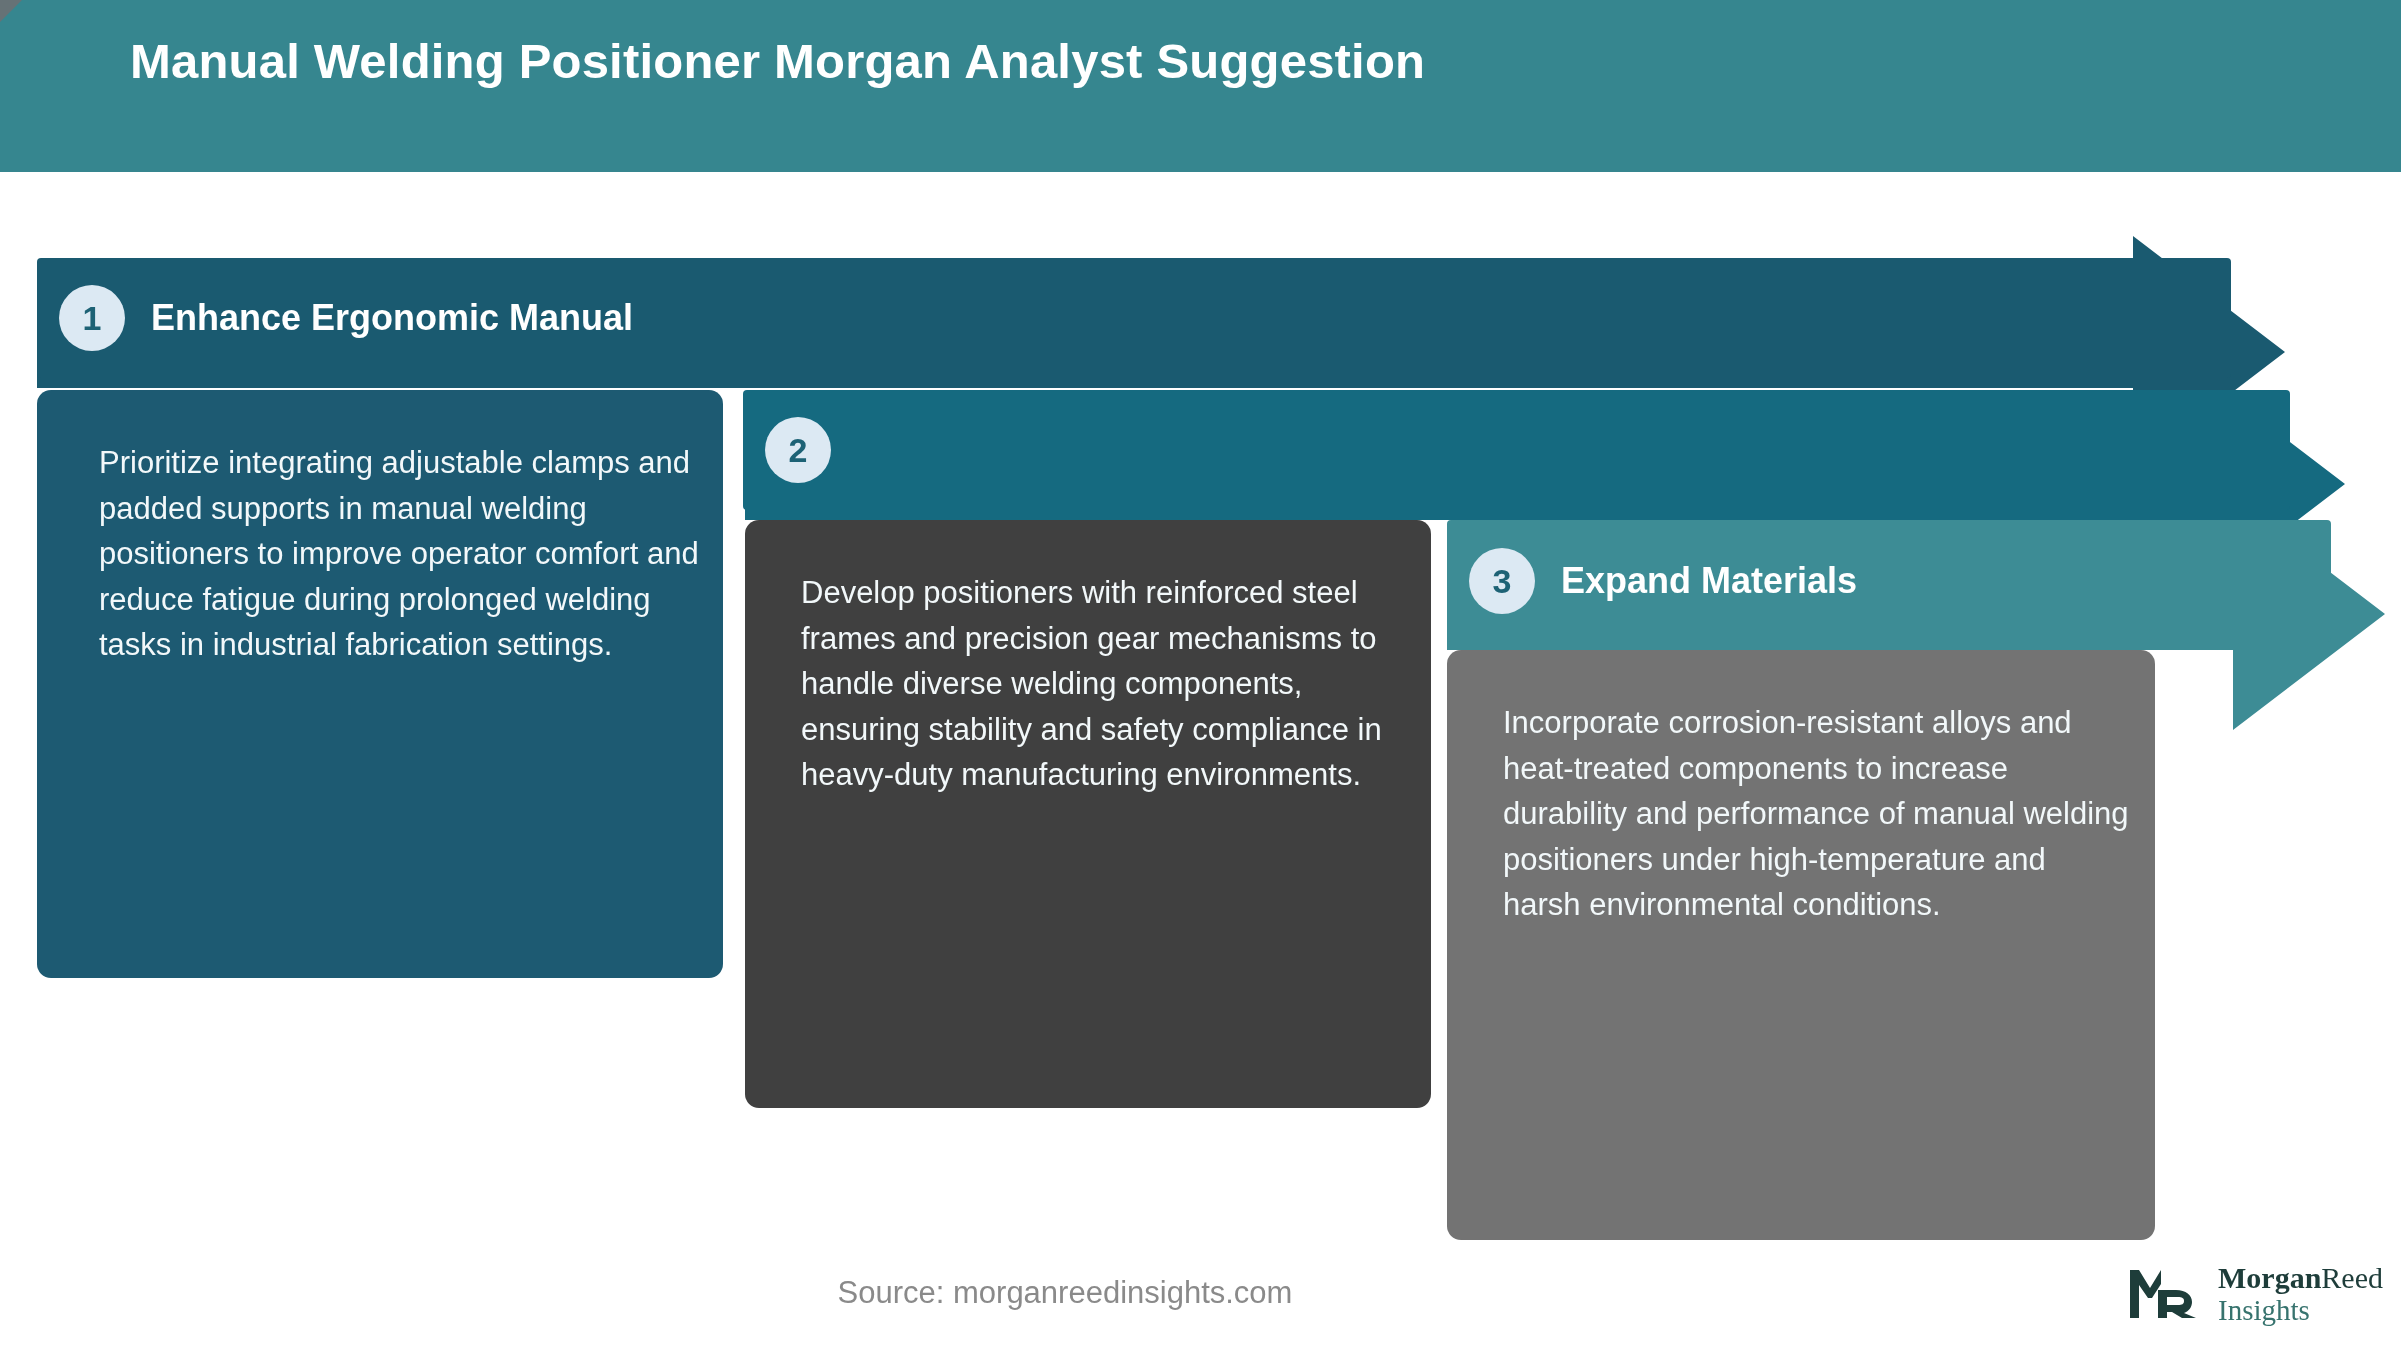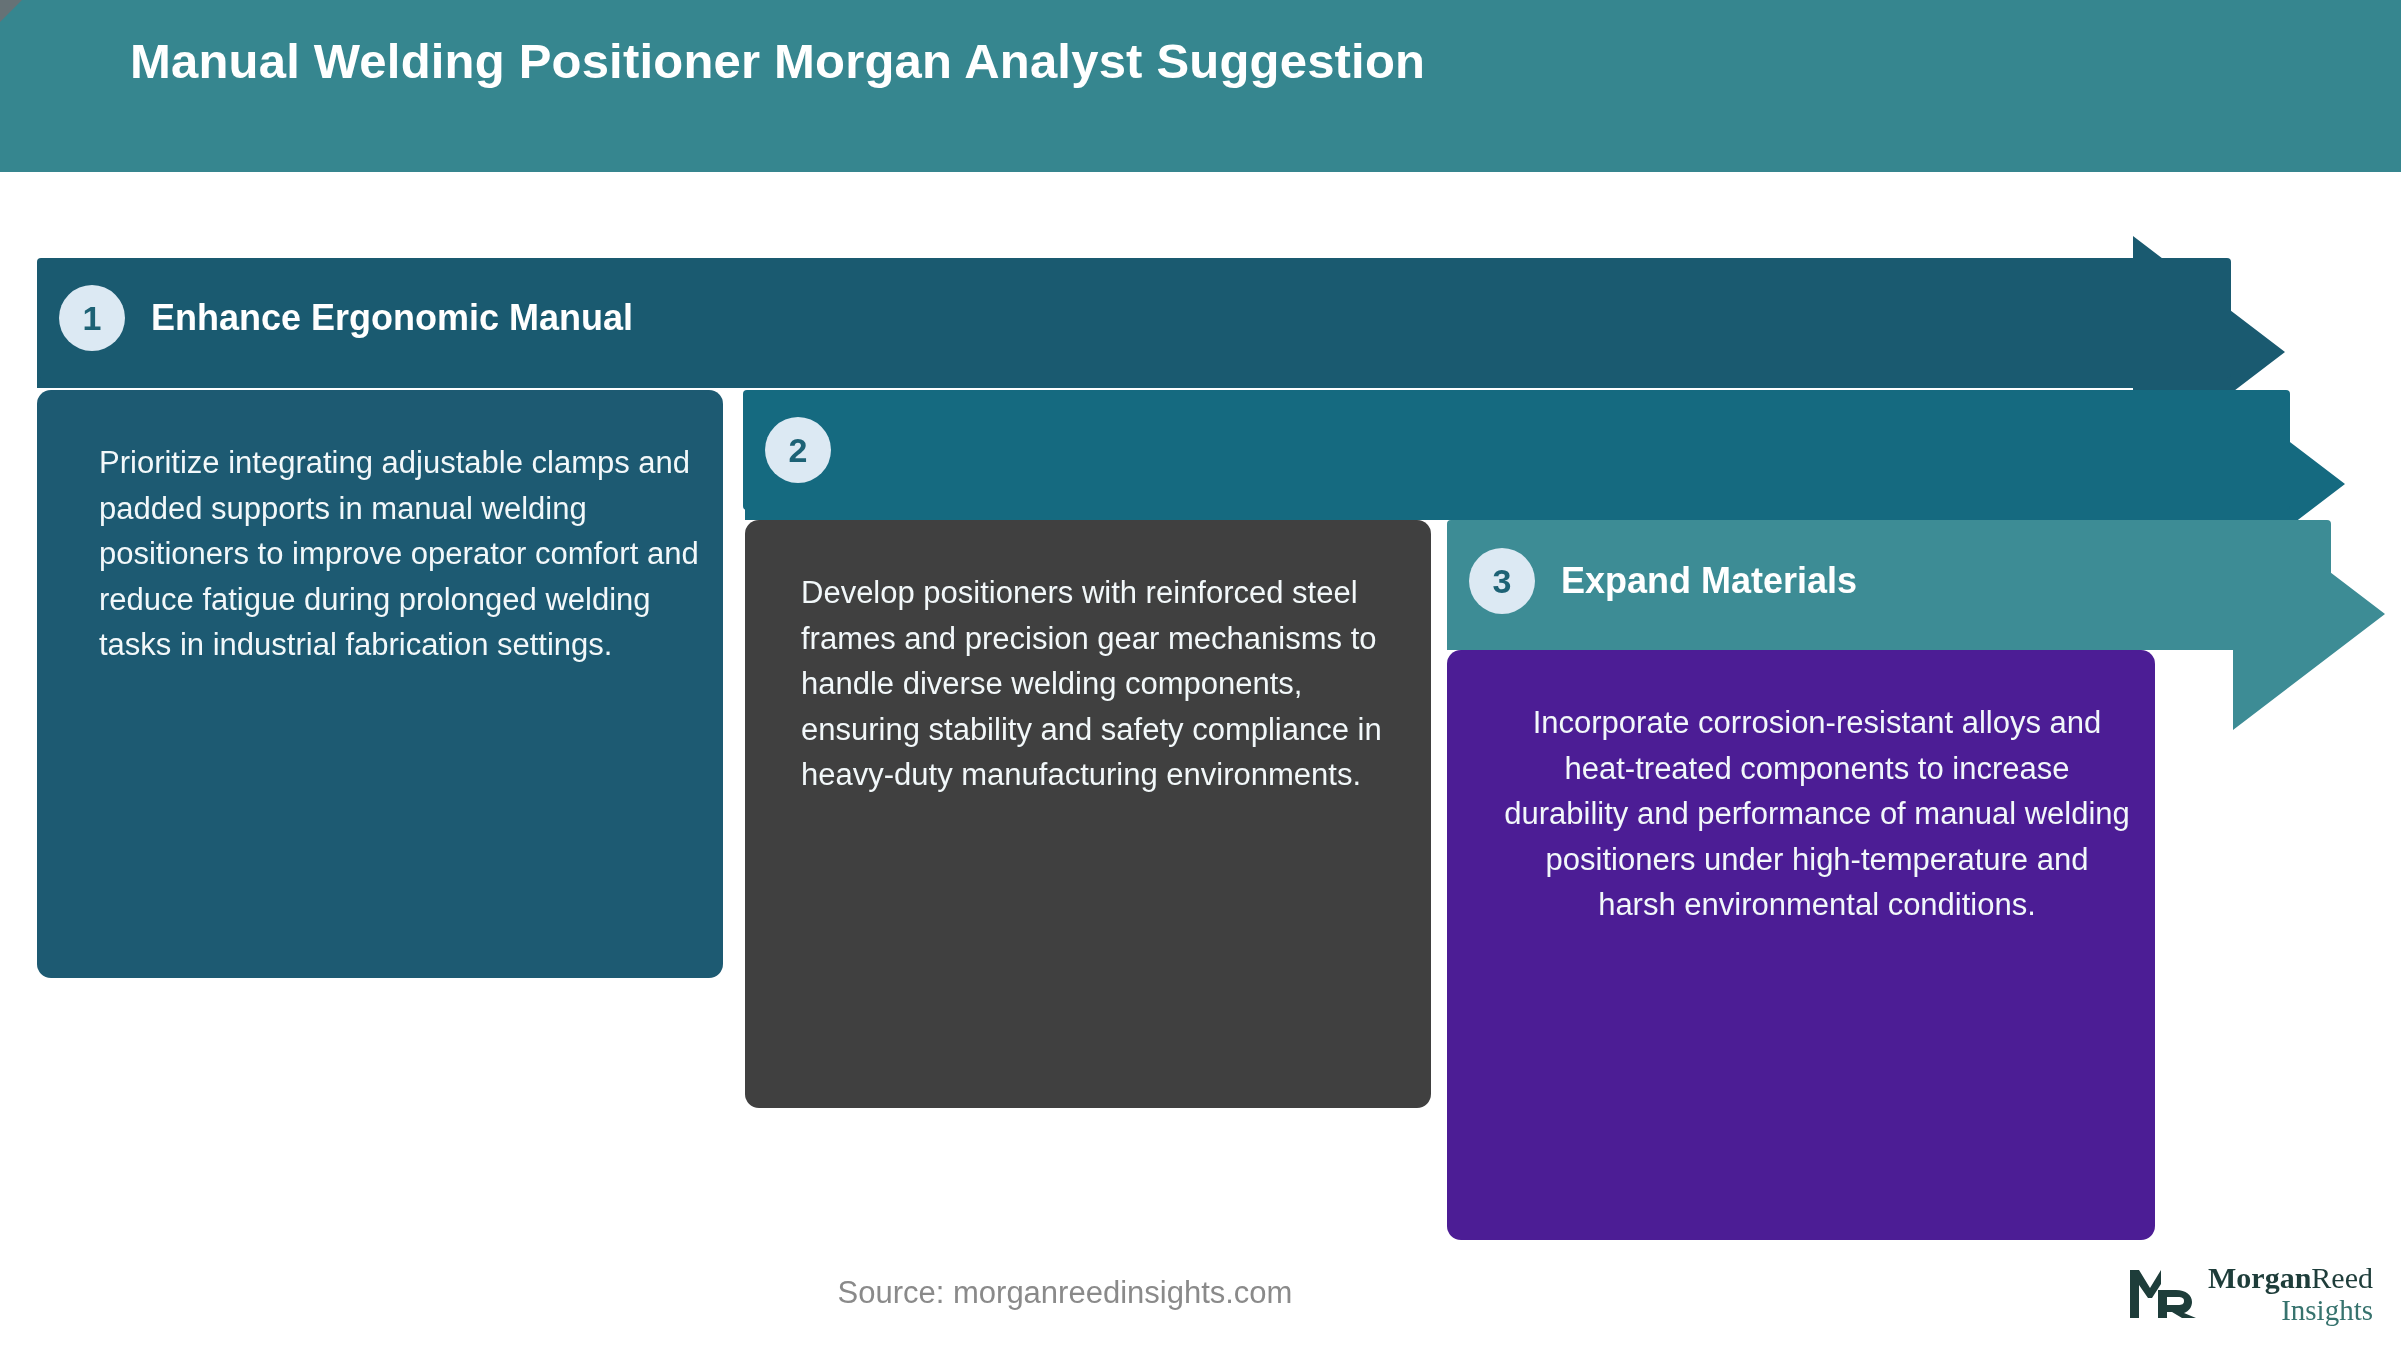--- a/index.html
+++ b/index.html
@@ -109,21 +109,21 @@
   #step1-body   { left: 37px; top: 390px; width: 686px; height: 588px; background: #1d5a72; }
   #step1-body .step-text { left: 62px; top: 50px; right: 24px; }
 
   
   #step2-header { left: 743px; top: 390px; width: 1547px; height: 120px; background: #156a80; }
   #step2-body   { left: 745px; top: 520px; width: 686px; height: 588px; background: #404040; }
   #step2-body .step-text { left: 56px; top: 50px; right: 24px; }
 
   
   #step3-header { left: 1447px; top: 520px; width: 884px; height: 122px; background: #3d8c95; }
-  #step3-body   { left: 1447px; top: 650px; width: 708px; height: 590px; background: #4c1d95; text-align: center; }
+  #step3-body   { left: 1447px; top: 650px; width: 708px; height: 590px; background: #737373; }
   #step3-body .step-text { left: 56px; top: 50px; right: 24px; }
 
   
   .footer-source {
     position: absolute;
     left: 0;
     top: 1275px;
     width: 2130px;
     text-align: center;
     font-size: 31px;
@@ -137,23 +137,22 @@
     height: 72px;
     display: flex;
     align-items: center;
   }
   .logo-mark {
     flex: 0 0 auto;
     width: 70px;
     height: 52px;
   }
   .logo-text {
-    margin-left: 10px;
+    margin-left: 20px;
     line-height: 1.0;
-    text-align: right;
   }
   .logo-line1 {
     font-family: "Liberation Serif", serif;
     font-size: 30px;
     color: #1e3d3a;
     white-space: nowrap;
   }
   .logo-line1 b { font-weight: bold; }
   .logo-line1 span.reed { font-weight: normal; }
   .logo-line2 {

